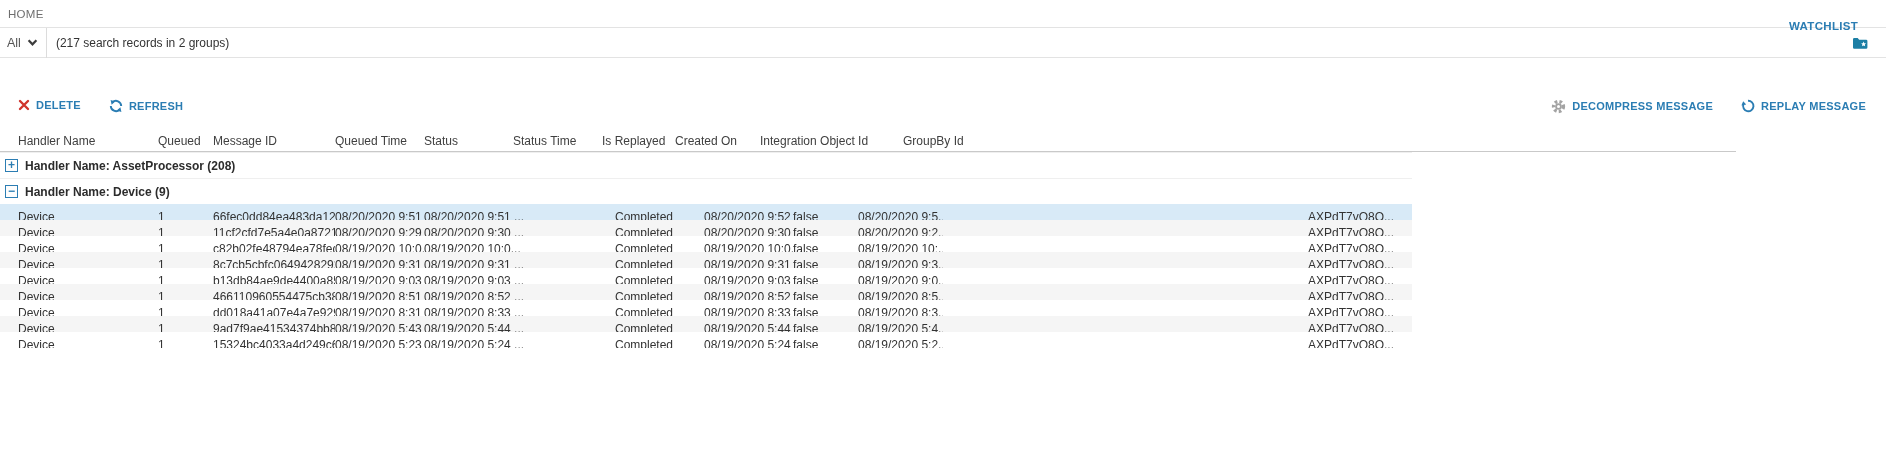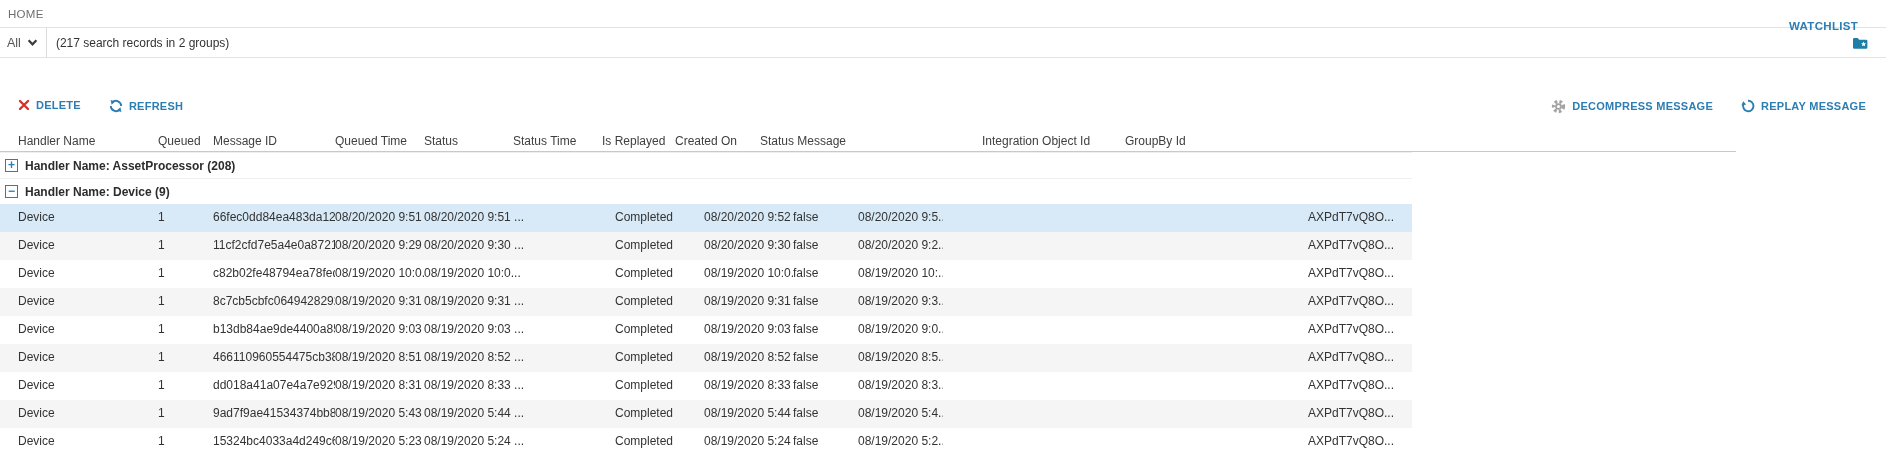--- a/index.html
+++ b/index.html
@@ -29,21 +29,21 @@
   .toolbar { margin-top:35px; height:26px; display:flex; align-items:center; justify-content:space-between; padding:0 20px 0 18px; }
   .tbgroup { display:flex; align-items:flex-start; gap:28px; }
   .tbbtn { display:flex; align-items:center; gap:6px; color:#2b7db3; font-weight:700; font-size:11px; letter-spacing:.25px; cursor:pointer; white-space:nowrap; }
 
   
   .tablehead { margin-top:11px; height:22px; line-height:22px; border-bottom:1px solid #c9c9c9; display:flex; padding-left:18px; width:1736px; }
   .hcell { font-size:12px; color:#404040; overflow:hidden; white-space:nowrap; padding-right:6px; flex:none; }
   .grouprow { display:flex; align-items:center; height:26px; padding-left:5px; width:1412px; border-top:1px solid #efefef; cursor:pointer; background:#fff; }
   .expandbox { width:13px; height:13px; border:1px solid #2b7db3; color:#2b7db3; background:#fdfdfd; font-size:12px; line-height:10px; text-align:center; font-weight:700; flex:none; cursor:pointer; }
   .grouplabel { margin-left:7px; font-weight:700; font-size:12px; color:#2c2c2c; white-space:nowrap; }
-  .row { display:flex; height:28px; line-height:26px; padding-left:18px; width:1412px; background:#ffffff; cursor:pointer; }
+  .row { display:flex; height:16px; line-height:26px; padding-left:18px; width:1412px; background:#ffffff; cursor:pointer; }
   .row.alt { background:#f5f5f5; }
   .row.selected { background:#d8eaf7; }
   .cell { font-size:12px; color:#333; overflow:hidden; white-space:nowrap; padding-right:6px; flex:none; }
 </style>
 </head>
 <body>
 
 <div class="tabbar">
   <div class="tab tab-home">
     <span>HOME</span>
@@ -108,21 +108,20 @@
 
 <div class="tablehead">
     <div class="hcell" style="width: 140px;">Handler Name</div>
     <div class="hcell" style="width: 55px;">Queued</div>
     <div class="hcell" style="width: 122px;">Message ID</div>
     <div class="hcell" style="width: 89px;">Queued Time</div>
     <div class="hcell" style="width: 89px;">Status</div>
     <div class="hcell" style="width: 89px;">Status Time</div>
     <div class="hcell" style="width: 65px;">Is Replayed</div>
     <div class="hcell" style="width: 85px; margin-left: 8px;">Created On</div>
-    <div class="hcell" style="width: 222px;">Status Message</div>
     <div class="hcell" style="width: 143px;">Integration Object Id</div>
     <div class="hcell" style="width: 104px;">GroupBy Id</div>
   </div>
 <div>
     <div class="grouprow">
       <span class="expandbox">+</span>
       <span class="grouplabel">Handler Name: AssetProcessor (208)</span>
     </div>
     <div class="grouprow">
       <span class="expandbox">−</span>

